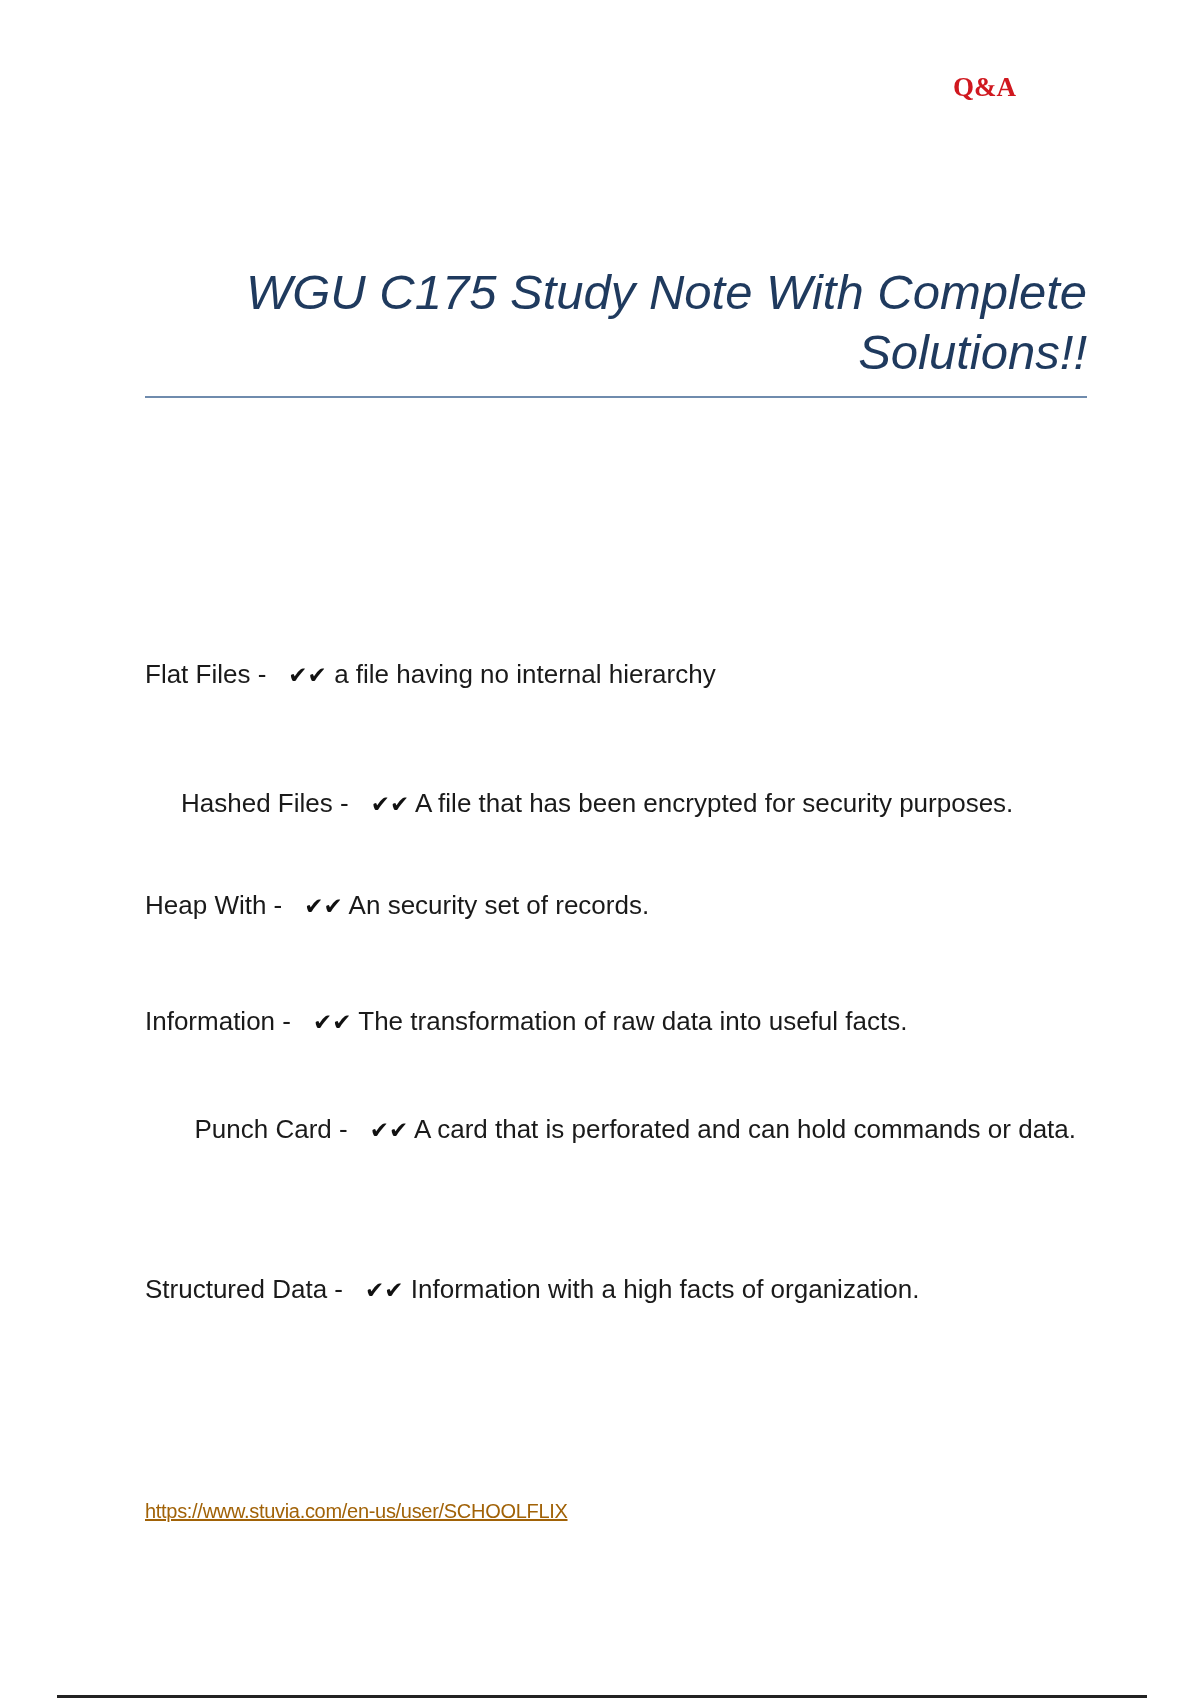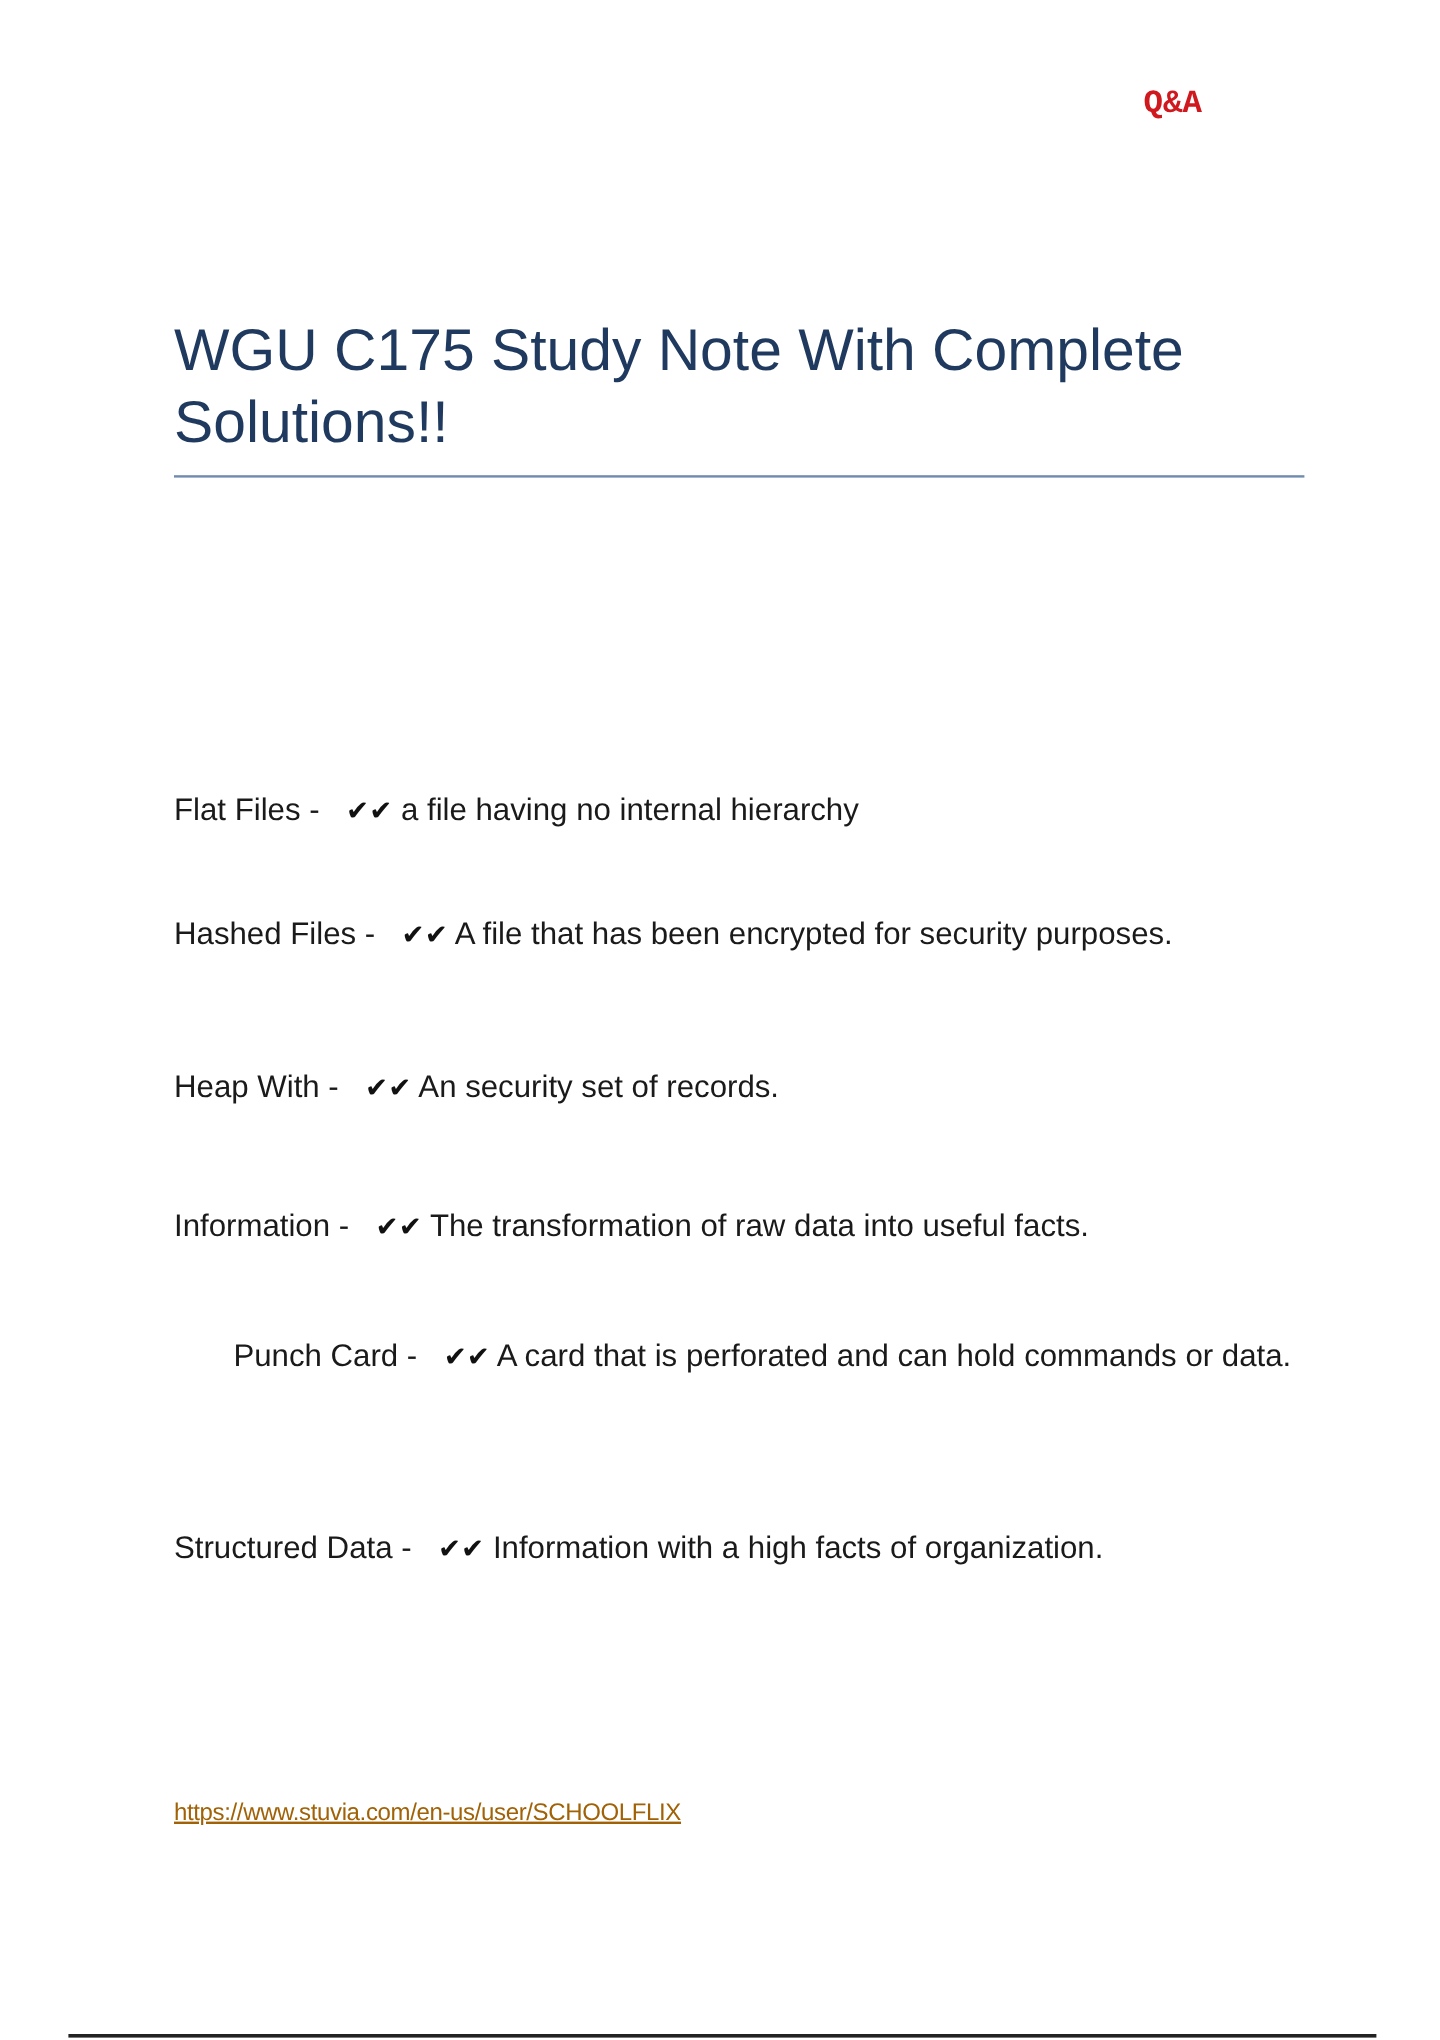--- a/index.html
+++ b/index.html
@@ -11,32 +11,33 @@
       width: 1200px;
       height: 1700px;
       position: relative;
       overflow: hidden;
       font-family: "Liberation Sans", sans-serif;
     }
     .header-tag {
       position: absolute;
       top: 72px;
       left: 953px;
-      font-family: Liberation Mono, monospace;
+      font-family: Liberation Serif, serif;
       font-weight: bold;
       font-size: 27px;
       color: #d0181f;
       letter-spacing: 0px;
     }
     .title-block {
       position: absolute;
       top: 262px;
       left: 145px;
       width: 942px;
-      text-align: left;
+      text-align: right;
+      font-style: italic;
     }
     .title {
       margin: 0;
       font-family: "Liberation Sans", sans-serif;
       font-weight: normal;
       font-size: 49px;
       line-height: 60px;
       color: #1f3a5e;
     }
     .title-rule {
@@ -58,21 +59,21 @@
       font-size: 26px;
       line-height: 38px;
       color: #1a1a1a;
       margin: 0;
       text-align: right;
     }
     .entry .term { }
     .entry .sep { display: inline-block; width: 22px; }
     .entry .check { font-family: "DejaVu Sans", sans-serif; font-size: 23px; color: #111; }
     .entry-0 { position: absolute; top: 0px; }
-    .entry-1 { position: absolute; top: 104px; }
+    .entry-1 { position: absolute; top: 129px; margin-left: 36px; }
     .entry-2 { position: absolute; top: 231px; }
     .entry-3 { position: absolute; top: 347px; }
     .entry-4 { position: absolute; top: 455px; width: 920px; margin-left: 11px; }
     .entry-5 { position: absolute; top: 615px; }
     .source-link {
       position: absolute;
       top: 1500px;
       left: 145px;
       font-family: "Liberation Sans", sans-serif;
       font-size: 20px;

